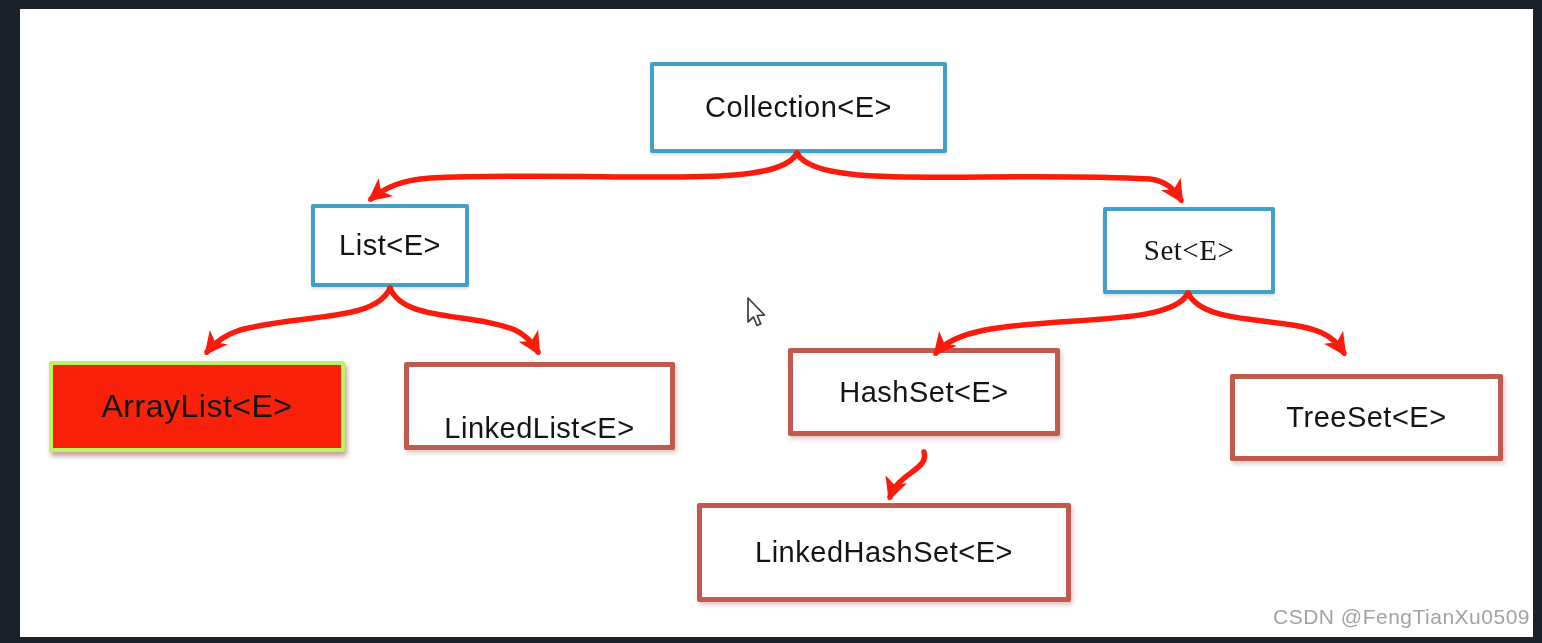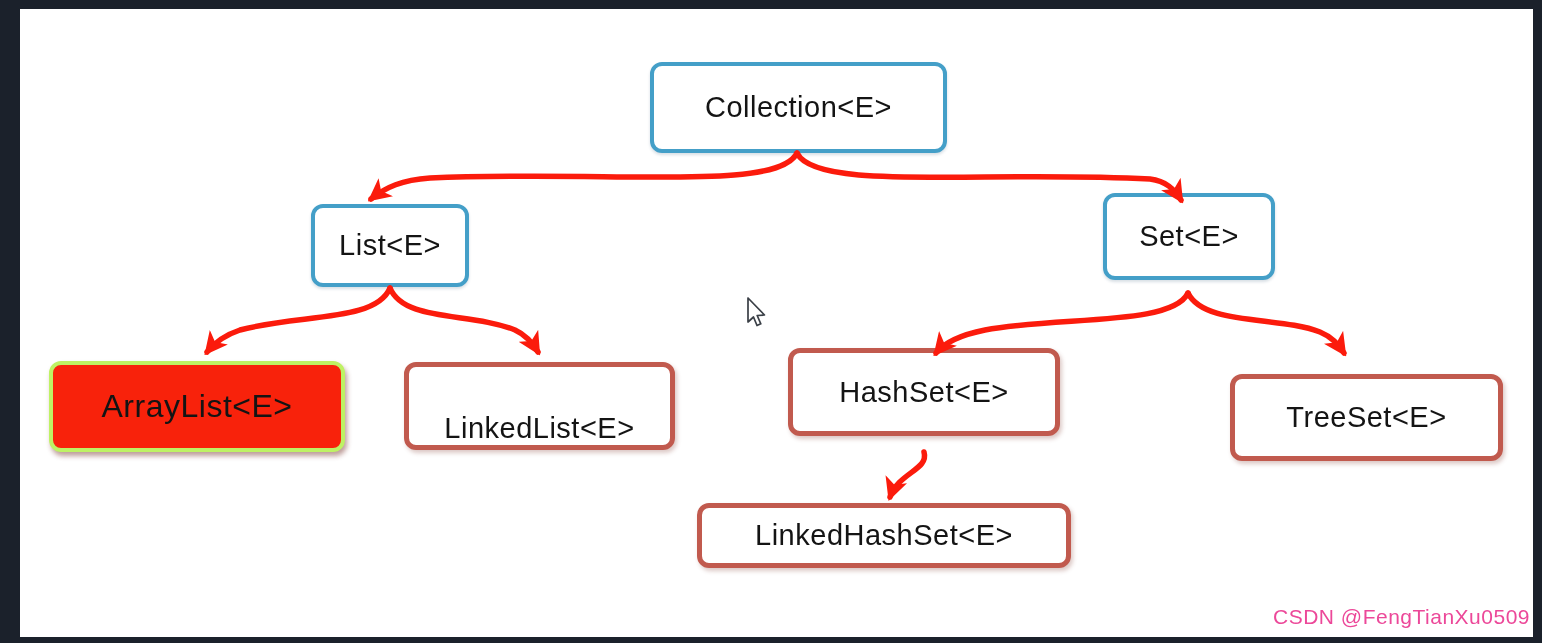--- a/index.html
+++ b/index.html
@@ -8,42 +8,42 @@
     background:#1b212b;
     font-family:"Liberation Sans", sans-serif;
   }
   .canvas{
     position:absolute;left:20px;top:9px;width:1513px;height:628px;
     background:#ffffff;
   }
   .node{
     position:absolute;box-sizing:border-box;background:#ffffff;
     display:flex;align-items:center;justify-content:center;
-    border-radius:12px;font-size:29px;color:#141414;letter-spacing:.5px;
+    border-radius:2px;font-size:29px;color:#141414;letter-spacing:.5px;
     white-space:nowrap;
   }
   .node.blue{border:4px solid #449fc8;box-shadow:0 2px 3px rgba(40,80,110,.18);}
   .node.outline{border:5px solid #c15a4e;box-shadow:2px 3px 4px rgba(130,60,50,.28);}
   .node.filled{background:#f8220b;border:4px solid #bef264;box-shadow:2px 4px 5px rgba(110,40,30,.45);font-size:32px;}
   #collection{left:650px;top:62px;width:297px;height:91px;}
   #list{left:311px;top:204px;width:158px;height:83px;}
-  #set{left:1103px;top:193px;width:172px;height:87px;}
+  #set{left:1103px;top:207px;width:172px;height:87px;font-family:Liberation Serif, serif;}
   #arraylist{left:49px;top:361px;width:296px;height:91px;}
   #linkedlist{left:404px;top:362px;width:271px;height:88px;align-items:flex-end;}
   #hashset{left:788px;top:348px;width:272px;height:88px;}
   #treeset{left:1214px;top:374px;width:273px;height:87px;margin-left:16px;}
-  #linkedhashset{left:697px;top:503px;width:374px;height:65px;}
+  #linkedhashset{left:697px;top:503px;width:374px;height:99px;}
   svg.overlay{
     position:absolute;left:0;top:0;width:1542px;height:643px;
     pointer-events:none;z-index:5;
   }
   .edge{fill:none;stroke-width:5.5px;stroke-linecap:round;}
   .watermark{
     position:absolute;right:12px;top:605px;z-index:6;
-    font-size:21px;color:#ec4899;letter-spacing:.5px;
+    font-size:21px;color:#a3a3a3;letter-spacing:.5px;
   }
 </style>
 </head>
 <body>
 
 <div class="canvas"></div>
 
 <div class="node blue" id="collection">
   <span>Collection&lt;E&gt;</span>
 </div>

